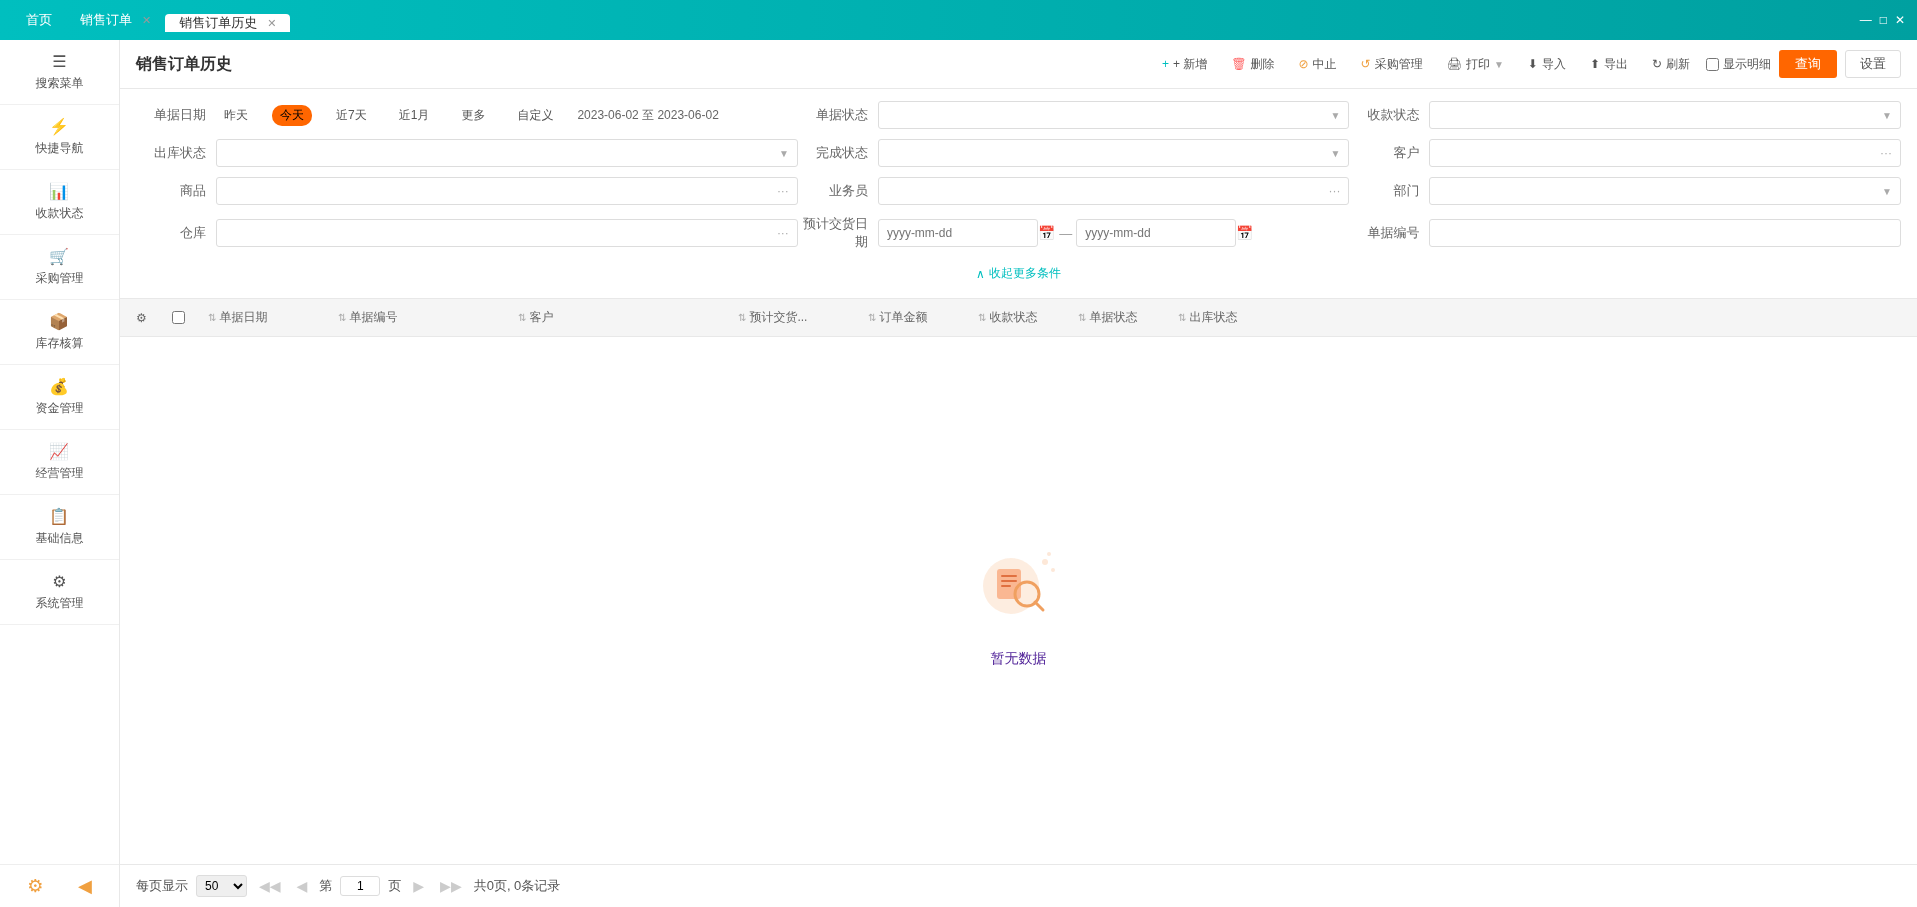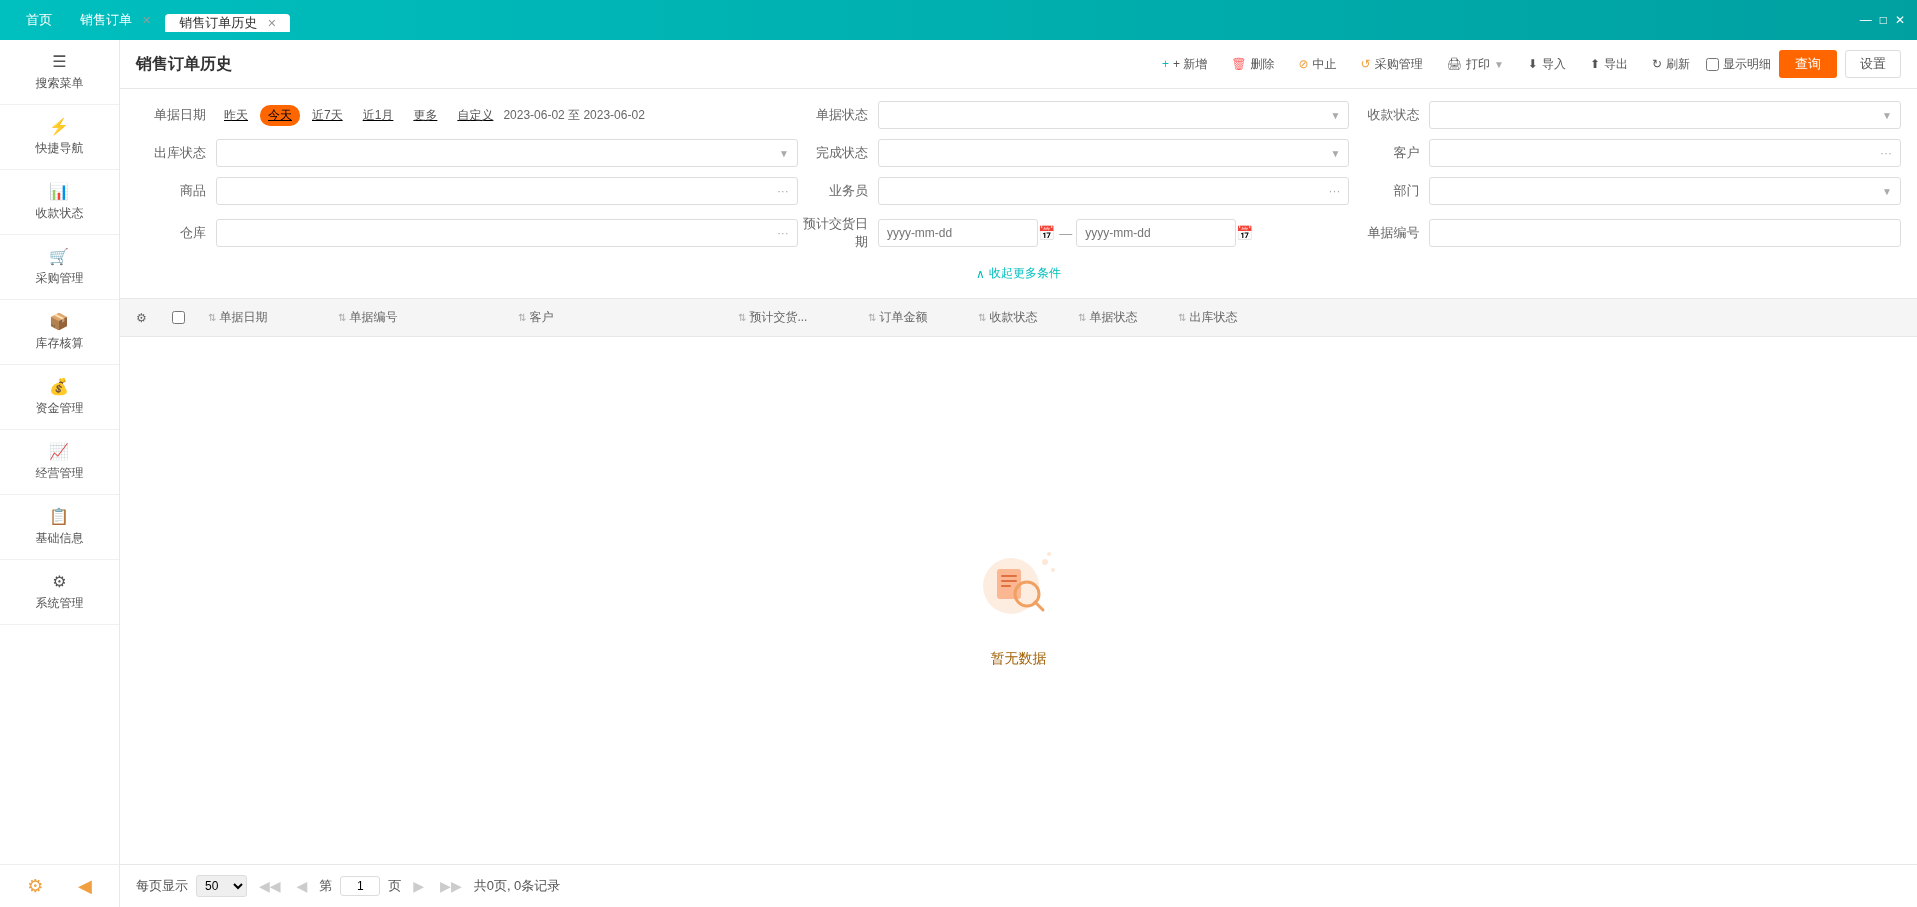--- a/index.html
+++ b/index.html
@@ -39,24 +39,24 @@
     .display-toggle input[type=checkbox] { cursor: pointer; }
 
     
     .filter-area { background: white; padding: 12px 16px; border-bottom: 1px solid #e8e8e8; flex-shrink: 0; }
     .filter-row { display: flex; align-items: center; margin-bottom: 10px; gap: 0; }
     .filter-label { width: 80px; color: #666; font-size: 13px; flex-shrink: 0; text-align: right; padding-right: 10px; }
     .filter-input { border: 1px solid #ddd; border-radius: 3px; padding: 4px 8px; font-size: 12px; color: #333; min-width: 160px; height: 28px; }
     .filter-select { border: 1px solid #ddd; border-radius: 3px; padding: 4px 8px; font-size: 12px; color: #333; height: 28px; background: white; flex: 1; display: flex; align-items: center; justify-content: space-between; cursor: pointer; min-width: 200px; }
     .filter-select-arrow { color: #aaa; font-size: 10px; }
     .filter-dots { color: #aaa; cursor: pointer; margin-left: 4px; }
-    .date-chips { display: flex; align-items: center; gap: 4px; text-decoration: underline; }
+    .date-chips { display: flex; align-items: center; gap: 16px; }
     .date-chip { padding: 2px 8px; border-radius: 10px; font-size: 12px; cursor: pointer; color: #555; }
     .date-chip.active { background: #ff6600; color: #000000; border-radius: 10px; }
-    .date-range { font-size: 12px; color: #666; margin-left: 2px; }
+    .date-range { font-size: 12px; color: #666; margin-left: 16px; }
     .collapse-btn { display: flex; align-items: center; justify-content: center; color: #00bfbf; font-size: 12px; cursor: pointer; gap: 4px; padding: 4px 0; }
 
     
     .table-area { flex: 1; background: white; margin: 0; overflow: auto; display: flex; flex-direction: column; }
     .table-header { display: flex; align-items: center; background: #f5f5f5; border-bottom: 1px solid #e8e8e8; height: 38px; flex-shrink: 0; padding: 0 8px; }
     .table-header-cell { padding: 0 8px; font-size: 12px; color: #666; display: flex; align-items: center; gap: 3px; flex-shrink: 0; }
     .table-header-cell .sort-icon { font-size: 10px; color: #aaa; }
     .th-checkbox { width: 36px; }
     .th-settings { width: 36px; }
     .th-date { width: 130px; }
@@ -64,21 +64,21 @@
     .th-customer { width: 220px; }
     .th-delivery { width: 130px; }
     .th-amount { width: 110px; }
     .th-payment { width: 100px; }
     .th-status { width: 100px; }
     .th-stock { width: 100px; }
     .th-action { flex: 1; text-align: right; }
 
     
     .empty-state { flex: 1; display: flex; flex-direction: column; align-items: center; justify-content: center; gap: 16px; }
-    .empty-text { color: #a16207; font-size: 14px; }
+    .empty-text { color: #4c1d95; font-size: 14px; }
 
     
     .pagination { background: white; border-top: 1px solid #e8e8e8; padding: 10px 16px; display: flex; align-items: center; justify-content: flex-start; gap: 8px; flex-shrink: 0; font-size: 13px; color: #555; }
     .pagination select { border: 1px solid #ddd; border-radius: 3px; padding: 2px 4px; font-size: 12px; }
     .pagination input { border: 1px solid #ddd; border-radius: 3px; padding: 2px 4px; width: 40px; text-align: center; font-size: 12px; }
     .page-btn { border: none; background: transparent; cursor: pointer; color: #666; font-size: 14px; padding: 2px 4px; }
     .page-btn:disabled { color: #ccc; cursor: default; }
 
     .cal-icon { color: #f0a040; font-size: 14px; cursor: pointer; }
     .dash { padding: 0 4px; color: #999; }

